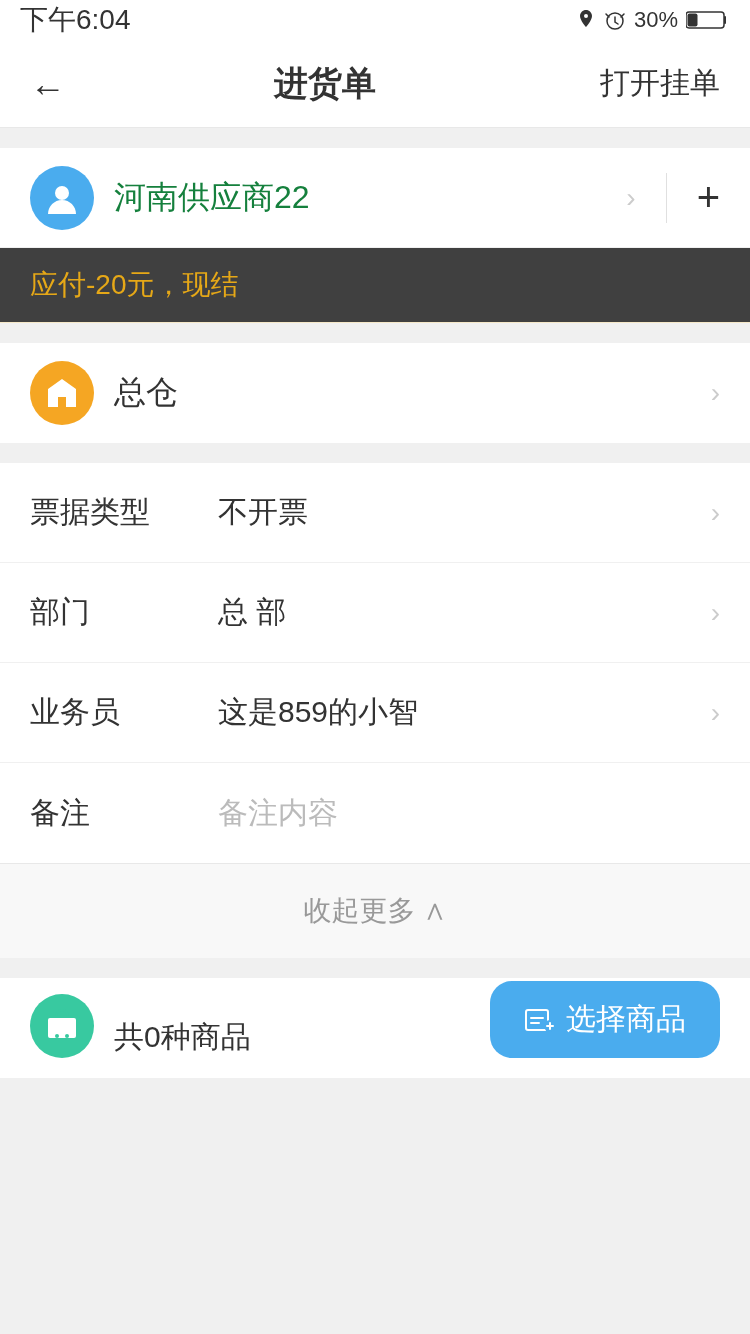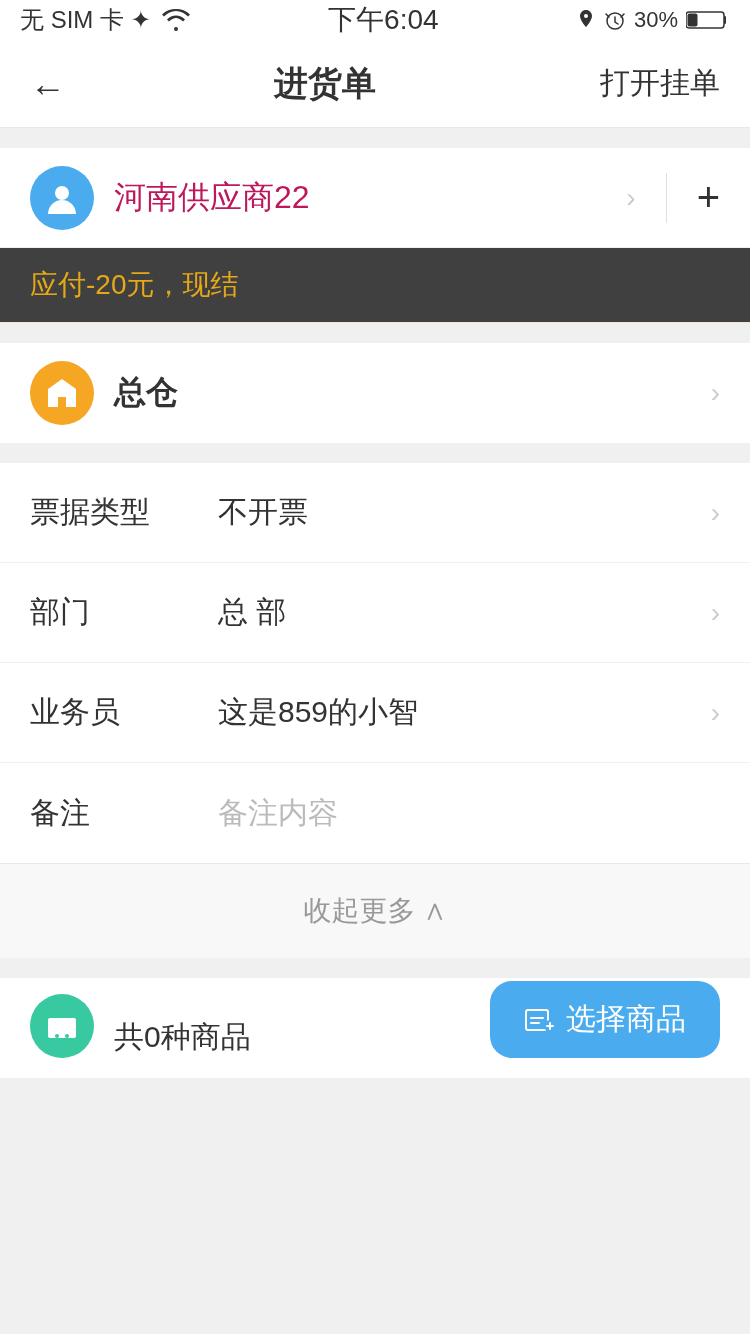--- a/index.html
+++ b/index.html
@@ -83,21 +83,21 @@
       display: flex;
       align-items: center;
       justify-content: center;
       margin-right: 20px;
       flex-shrink: 0;
     }
     .supplier-avatar svg { width: 36px; height: 36px; fill: #fff; }
     .supplier-name {
       flex: 1;
       font-size: 32px;
-      color: #be185d;
+      color: #15803d;
     }
     .supplier-arrow {
       color: #ccc;
       font-size: 28px;
       margin-right: 30px;
     }
     .supplier-add {
       font-size: 40px;
       color: #333;
       font-weight: 300;
@@ -136,21 +136,20 @@
       align-items: center;
       justify-content: center;
       margin-right: 20px;
       flex-shrink: 0;
     }
     .warehouse-icon svg { width: 36px; height: 36px; fill: #fff; }
     .warehouse-name {
       flex: 1;
       font-size: 32px;
       color: #333;
-      font-weight: bold;
     }
     .row-arrow {
       color: #ccc;
       font-size: 28px;
     }
 
     
     .form-section {
       background: #fff;
       margin-top: 20px;
@@ -236,28 +235,20 @@
     
     .bg-fill {
       flex: 1;
       background: #f0f0f0;
     }
   </style>
 </head>
 <body>
 
 <div class="status-bar">
-  <div class="status-left">
-    <span>无 SIM 卡 ✦</span>
-    <svg width="30" height="22" viewBox="0 0 30 22">
-      <path d="M15 18a2 2 0 110 4 2 2 0 010-4z" fill="#333"></path>
-      <path d="M8 12.5C10.2 10.3 12.9 9 15 9s4.8 1.3 7 3.5l2-2C21.5 8 18.4 6.5 15 6.5S8.5 8 6 10.5l2 2z" fill="#333"></path>
-      <path d="M3 7.5C6.4 4.1 10.5 2 15 2s8.6 2.1 12 5.5l2-2C25.2 1.8 20.4 0 15 0S4.8 1.8 1 5.5l2 2z" fill="#333"></path>
-    </svg>
-  </div>
   <div class="status-center">下午6:04</div>
   <div class="status-right">
     <svg width="20" height="20" viewBox="0 0 20 20">
       <path d="M10 0C6.7 0 4 2.7 4 6c0 4.5 6 11 6 11s6-6.5 6-11c0-3.3-2.7-6-6-6zm0 8a2 2 0 110-4 2 2 0 010 4z" fill="#333"></path>
     </svg>
     <svg width="22" height="22" viewBox="0 0 22 22">
       <circle cx="11" cy="12" r="8" stroke="#333" stroke-width="1.5" fill="none"></circle>
       <path d="M11 8v5l3 2" stroke="#333" stroke-width="1.5" stroke-linecap="round" fill="none"></path>
       <path d="M2 5l3 3M20 5l-3 3" stroke="#333" stroke-width="1.5" stroke-linecap="round"></path>
     </svg>

